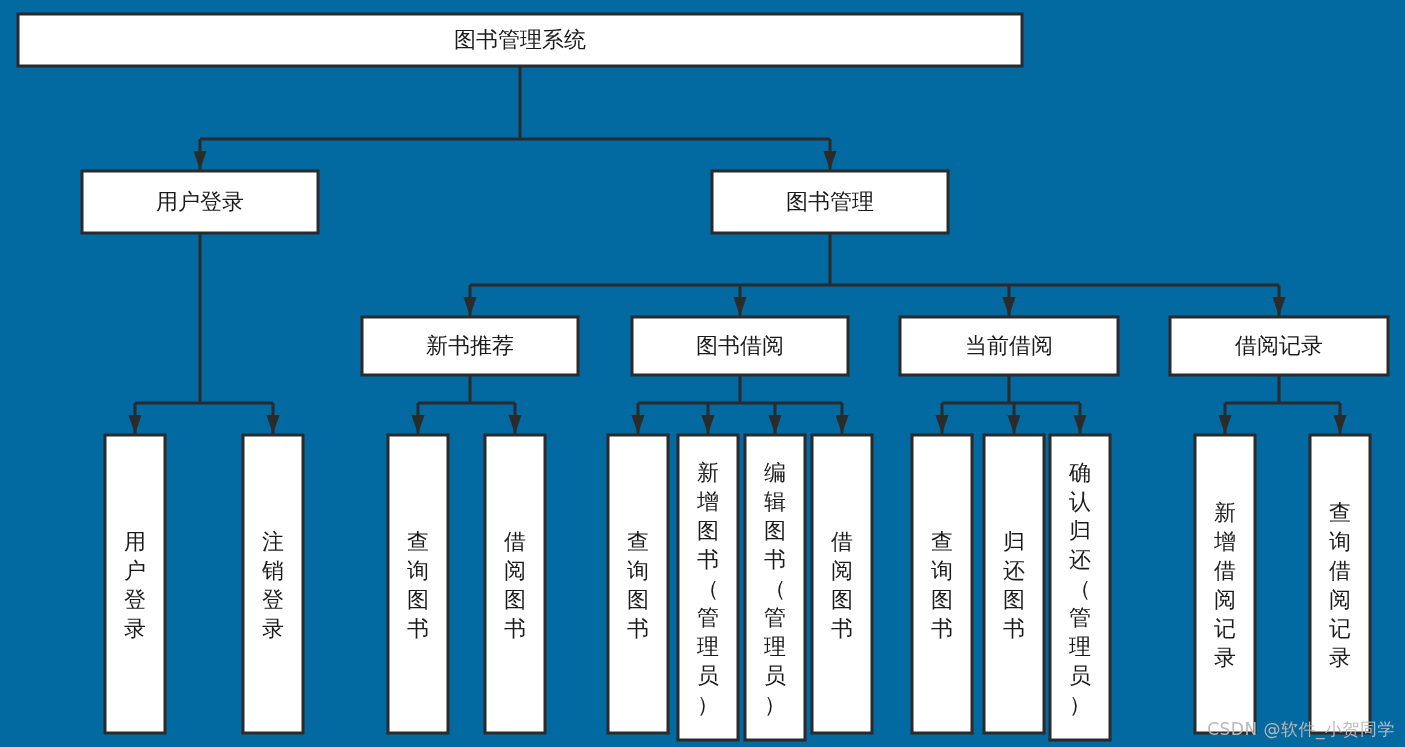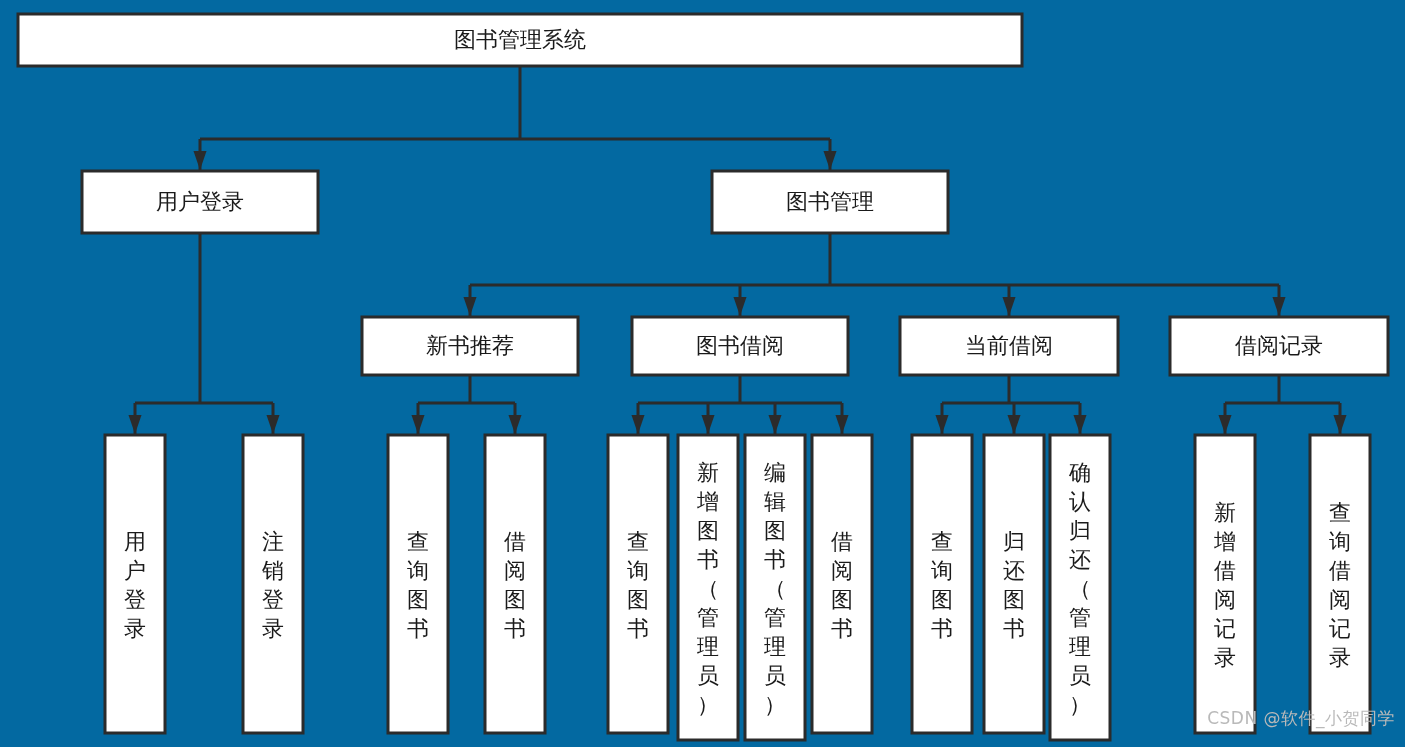--- a/index.html
+++ b/index.html
@@ -53,21 +53,21 @@
   .node-label-v {
     font-family: "DejaVu Sans", "Liberation Sans", sans-serif;
     font-size: 22px;
     fill: #1a1a1a;
     text-anchor: middle;
     white-space: pre;
   }
   .watermark {
     position: absolute;
     right: 10px;
-    bottom: 17px;
+    bottom: 6px;
     font-family: "DejaVu Sans", "Liberation Sans", sans-serif;
     font-size: 17px;
     color: #b9b9b9;
     letter-spacing: 0.5px;
     user-select: none;
     pointer-events: none;
   }
 </style>
 </head>
 <body>

